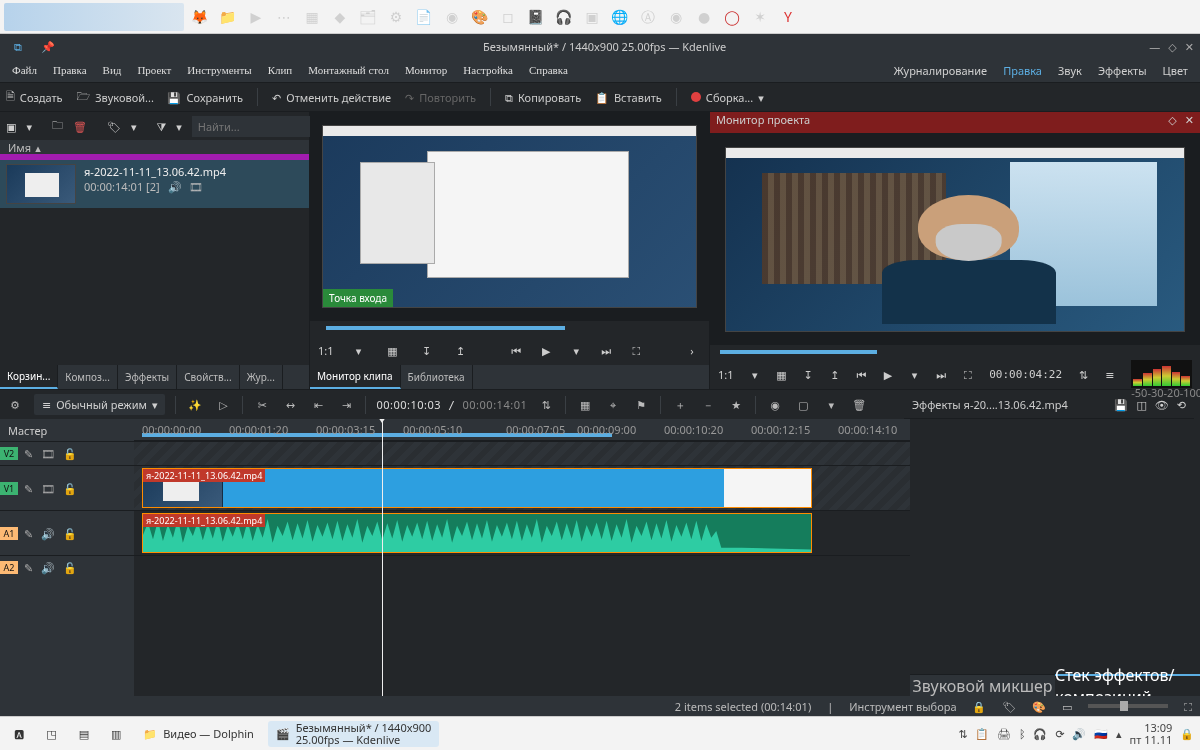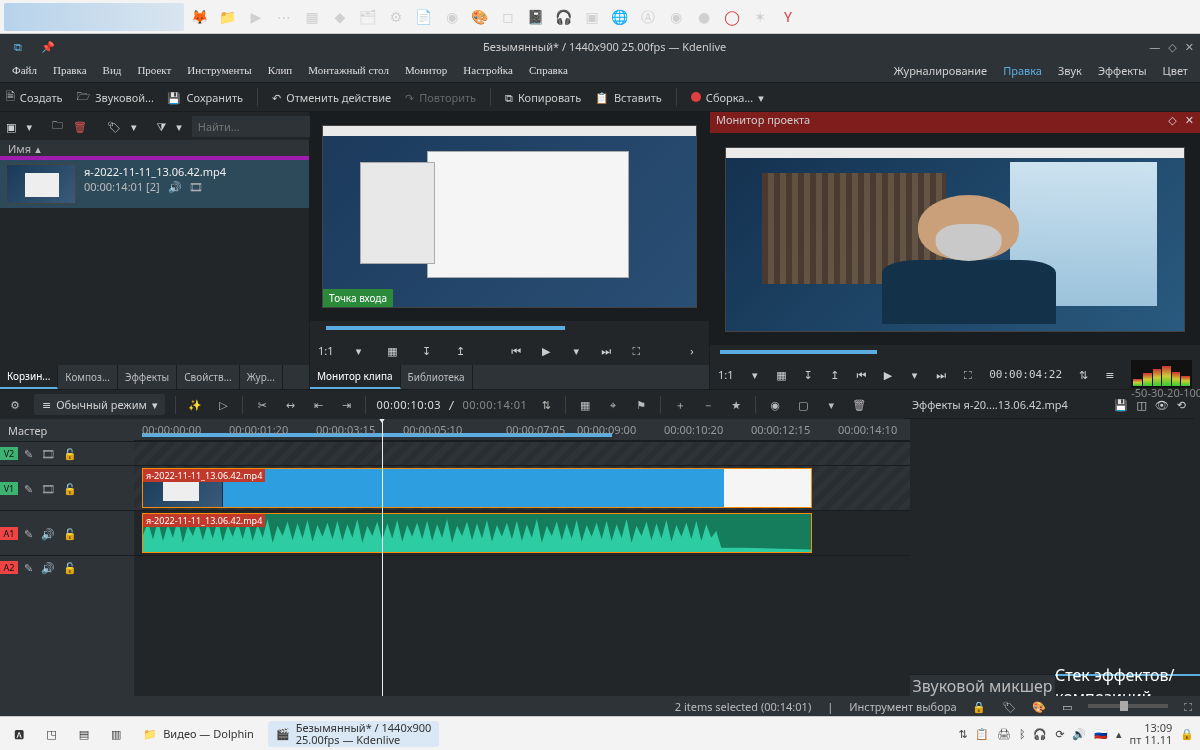--- a/index.html
+++ b/index.html
@@ -35,21 +35,21 @@
 
 .main { flex: 1; display: flex; min-height: 0; }
 .col { display: flex; flex-direction: column; min-width: 0; }
 .panel-head { height: 22px; background: #7f1d1d; display: flex; align-items: flex-start; padding: 0 6px; gap: 8px; border-bottom: 1px solid #1a1d20; }
 .panel-head .t { flex: 1; color: #ccc; }
 
 
 .bin-toolbar { height: 28px; background: #232629; display: flex; align-items: center; gap: 10px; padding: 0 6px; }
 .bin-toolbar .sep { width: 1px; height: 18px; background: #3a3f44; }
 .bin-toolbar input { flex: 1; background: #2e3338; border: none; color: #ccc; padding: 3px 6px; outline: none; }
-.bin-col-head { height: 20px; background: #2e3338; color: #bbb; padding: 2px 8px; display: flex; align-items: center; border-bottom: 4px solid #a21caf; }
+.bin-col-head { height: 20px; background: #2e3338; color: #bbb; padding: 2px 8px; display: flex; align-items: center; border-bottom: 6px solid #a21caf; }
 .bin-list { flex: 1; background: #232629; overflow: auto; }
 .bin-item { display: flex; gap: 8px; padding: 4px 6px; background: #2d4a5a; align-items: flex-start; }
 .bin-thumb { width: 70px; height: 40px; background: linear-gradient(135deg,#1a3a5a,#3a5a7a); border: 1px solid #444; position: relative; }
 .bin-thumb::after { content:""; position:absolute; left:18px; top:8px; width:34px; height:24px; background:#eee; }
 .bin-meta .fn { color: #eee; }
 .bin-meta .dur { color: #bbb; }
 .bin-tabs { height: 24px; background: #2e3338; display: flex; align-items: stretch; }
 .bin-tabs .tab { padding: 0 7px; display: flex; align-items: center; color: #bbb; cursor: pointer; border-right: 1px solid #1a1d20; font-size: 10px; }
 .bin-tabs .tab.active { background: #232629; border-bottom: 2px solid #5caee2; color: #fff; }
 
@@ -82,21 +82,21 @@
 .fx-tabs .tab { flex:1; display:flex; align-items:center; justify-content:center; background:#2e3338; color:#bbb; cursor:pointer; border-top:1px solid #1a1d20; font-size:16px; }
 .fx-tabs .tab.active { background:#232629; border-top:2px solid #5caee2; color:#fff; }
 
 
 .timeline { flex: 1; display: flex; background: #232629; min-height: 0; }
 .tl-left { width: 134px; background: #2e3338; display: flex; flex-direction: column; }
 .tl-left .mrow { height: 22px; display:flex; align-items:center; padding:0 8px; color:#ccc; }
 .tl-left .trow { display:flex; align-items:center; border-top:1px solid #1a1d20; }
 .tl-left .trow .tag { width:18px; display:flex; align-items:center; justify-content:center; font-size:9px; color:#111; }
 .tl-left .trow.v .tag { background:#3cb371; }
-.tl-left .trow.a .tag { background:#ef4444; }
+.tl-left .trow.a .tag { background:#fdba74; }
 .tl-left .trow .ctrls { flex:1; display:flex; align-items:center; gap:8px; padding:0 6px; color:#aaa; }
 .tl-right { flex:1; position:relative; overflow:hidden; }
 .tl-ruler { height:22px; background:#2e3338; position:relative; display:flex; align-items:center; font-size:9px; color:#999; border-bottom:1px solid #1a1d20; }
 .tl-ruler .tick { position:absolute; top:3px; }
 .tl-ruler .zone { position:absolute; left:8px; width:470px; top:14px; height:4px; background:#5caee2; }
 .tl-track { border-top:1px solid #1a1d20; position:relative; }
 .tl-track.striped { background: repeating-linear-gradient(135deg,#2a2e32,#2a2e32 6px,#2e3338 6px,#2e3338 12px); }
 .clip { position:absolute; top:2px; bottom:2px; border:1px solid #ff8c00; }
 .clip .lbl { position:absolute; left:0; top:0; background:#c0392b; color:#fff; font-size:9px; padding:0 3px; white-space:nowrap; }
 .clip.video { background:#2d9fe0; }

